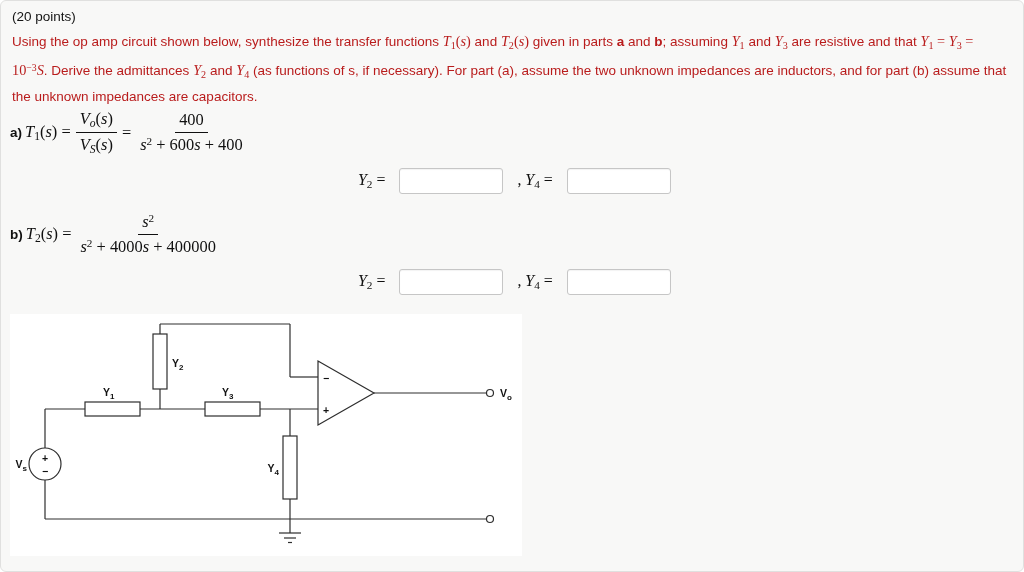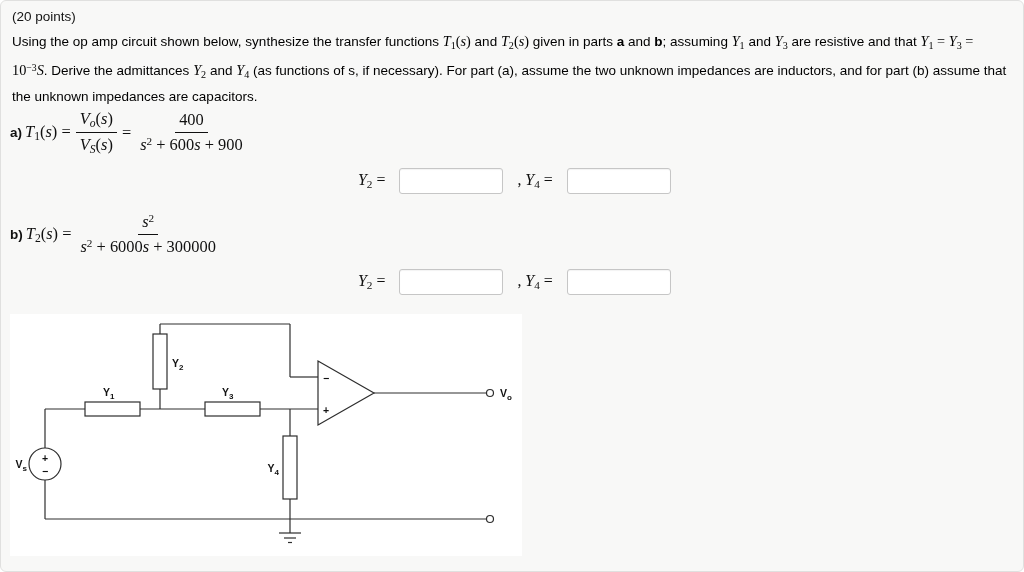--- a/index.html
+++ b/index.html
@@ -1,19 +1,19 @@
 <!DOCTYPE html>
 <html><head>
 <meta charset="utf-8">
 <style>
   html,body{margin:0;padding:0;background:#fff;font-family:"Liberation Sans",sans-serif;}
   .stage{position:relative;width:1024px;height:572px;overflow:hidden;}
   .panel{position:absolute;inset:0;background:#f8f8f7;border:1px solid #e0e0df;border-radius:6px;box-sizing:border-box;}
   .points{position:absolute;left:12px;top:9px;font-size:13.5px;color:#141414;}
-  .statement{position:absolute;left:12px;top:31px;width:1000px;font-size:13.5px;line-height:21.8px;color:#000000;}
+  .statement{position:absolute;left:12px;top:31px;width:1000px;font-size:13.5px;line-height:21.8px;color:#b91c1c;}
   
   .seg-p{}
   .seg-b{font-weight:bold;}
   .seg-mi{font-family:"Liberation Serif",serif;font-style:italic;font-size:1.06em;}
   .seg-sr{font-family:"Liberation Serif",serif;font-size:1.06em;}
   .seg-sub{font-family:"Liberation Serif",serif;font-size:0.75em;vertical-align:-0.28em;}
   .seg-misub{font-family:"Liberation Serif",serif;font-style:italic;font-size:0.75em;vertical-align:-0.28em;}
   .seg-sup{font-family:"Liberation Serif",serif;font-size:0.72em;vertical-align:0.45em;}
   .equation{position:absolute;display:flex;align-items:center;font-size:15.5px;color:#101010;}
   .eq-label{font-family:"Liberation Sans",sans-serif;font-size:13.5px;margin-right:3px;}
@@ -44,37 +44,37 @@
   <div class="equation" style="left:10px;top:109px;">
     <span class="eq-label"><span class="seg-b">a) </span></span>
     <span><span class="seg-mi">T</span><span class="seg-sub">1</span><span class="seg-sr">(</span><span class="seg-mi">s</span><span class="seg-sr">)</span><span class="seg-sr"> = </span></span>
     <span class="frac">
       <span class="num"><span class="seg-mi">V</span><span class="seg-misub">o</span><span class="seg-sr">(</span><span class="seg-mi">s</span><span class="seg-sr">)</span></span>
       <span class="den"><span class="seg-mi">V</span><span class="seg-misub">S</span><span class="seg-sr">(</span><span class="seg-mi">s</span><span class="seg-sr">)</span></span>
     </span>
     <span><span class="seg-sr">=</span></span>
     <span class="frac">
       <span class="num"><span class="seg-sr">400</span></span>
-      <span class="den"><span class="seg-mi">s</span><span class="seg-sup">2</span><span class="seg-sr"> + 600</span><span class="seg-mi">s</span><span class="seg-sr"> + 900</span></span>
+      <span class="den"><span class="seg-mi">s</span><span class="seg-sup">2</span><span class="seg-sr"> + 600</span><span class="seg-mi">s</span><span class="seg-sr"> + 400</span></span>
     </span>
   </div>
 
   <div class="answer-row" style="left:358px;top:168px;">
     <span><span class="seg-mi">Y</span><span class="seg-sub">2</span><span class="seg-sr"> = </span></span>
     <input class="answer-input" type="text" value="" style="">
     <span><span class="seg-sr">, </span><span class="seg-mi">Y</span><span class="seg-sub">4</span><span class="seg-sr"> = </span></span>
     <input class="answer-input" type="text" value="" style="">
   </div>
 
   <div class="equation" style="left:10px;top:212px;">
     <span class="eq-label"><span class="seg-b">b) </span></span>
     <span><span class="seg-mi">T</span><span class="seg-sub">2</span><span class="seg-sr">(</span><span class="seg-mi">s</span><span class="seg-sr">)</span><span class="seg-sr"> = </span></span>
     <span class="frac">
       <span class="num"><span class="seg-mi">s</span><span class="seg-sup">2</span></span>
-      <span class="den"><span class="seg-mi">s</span><span class="seg-sup">2</span><span class="seg-sr"> + 6000</span><span class="seg-mi">s</span><span class="seg-sr"> + 300000</span></span>
+      <span class="den"><span class="seg-mi">s</span><span class="seg-sup">2</span><span class="seg-sr"> + 4000</span><span class="seg-mi">s</span><span class="seg-sr"> + 400000</span></span>
     </span>
   </div>
 
   <div class="answer-row" style="left:358px;top:269px;">
     <span><span class="seg-mi">Y</span><span class="seg-sub">2</span><span class="seg-sr"> = </span></span>
     <input class="answer-input" type="text" value="" style="">
     <span><span class="seg-sr">, </span><span class="seg-mi">Y</span><span class="seg-sub">4</span><span class="seg-sr"> = </span></span>
     <input class="answer-input" type="text" value="" style="">
   </div>
 

